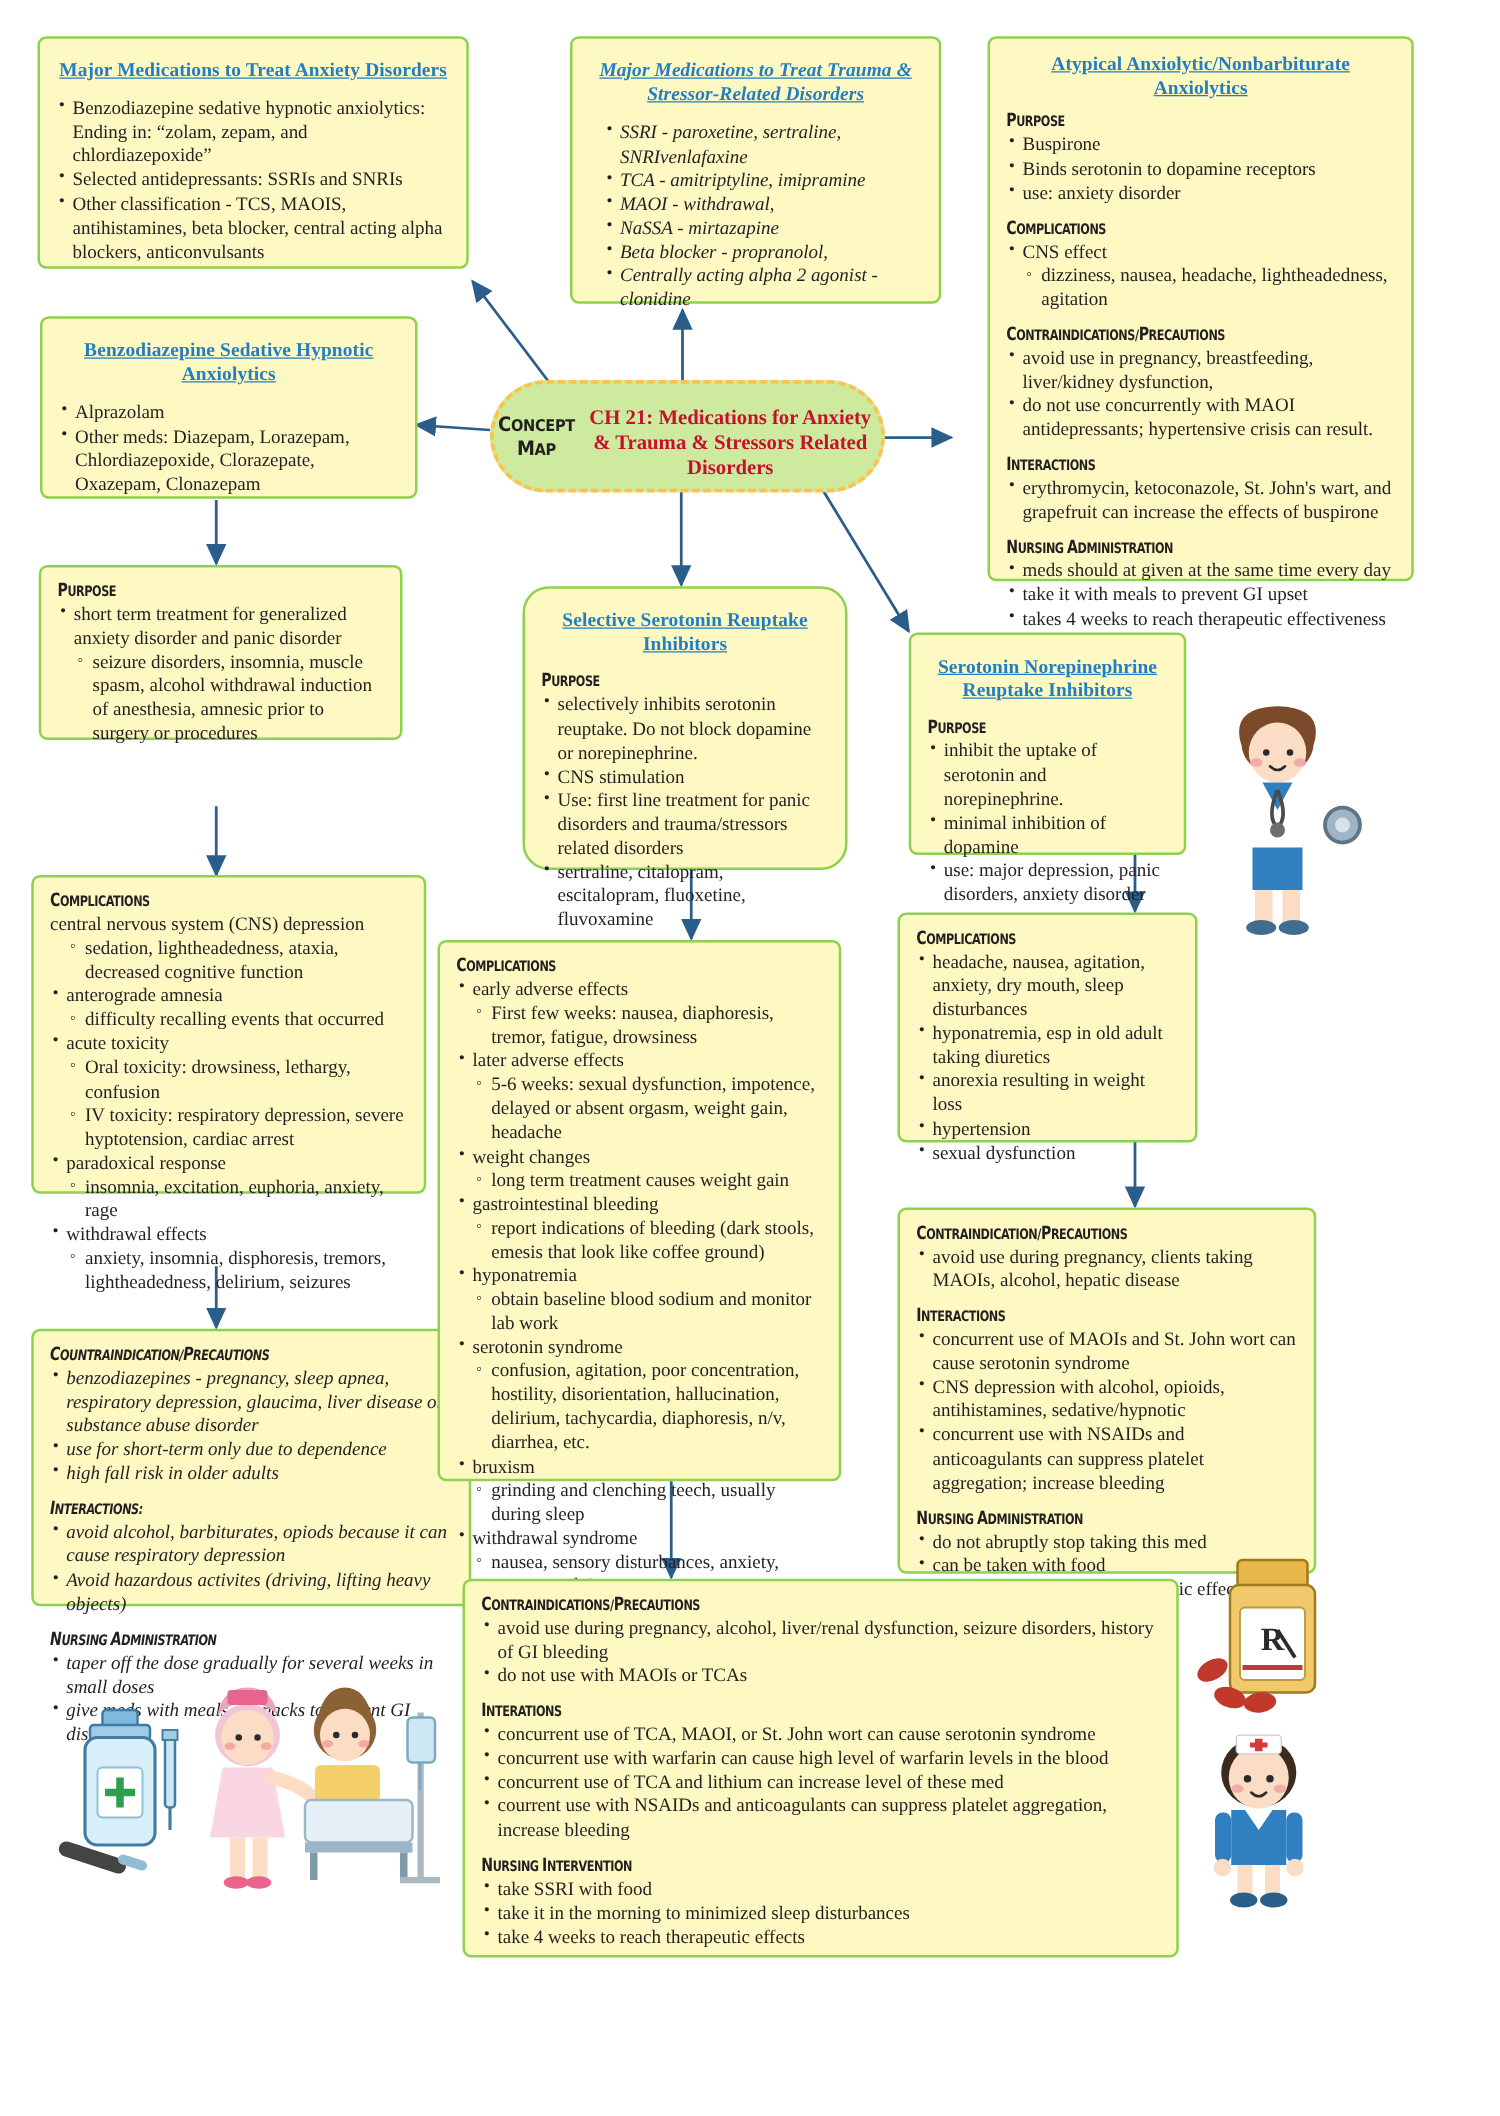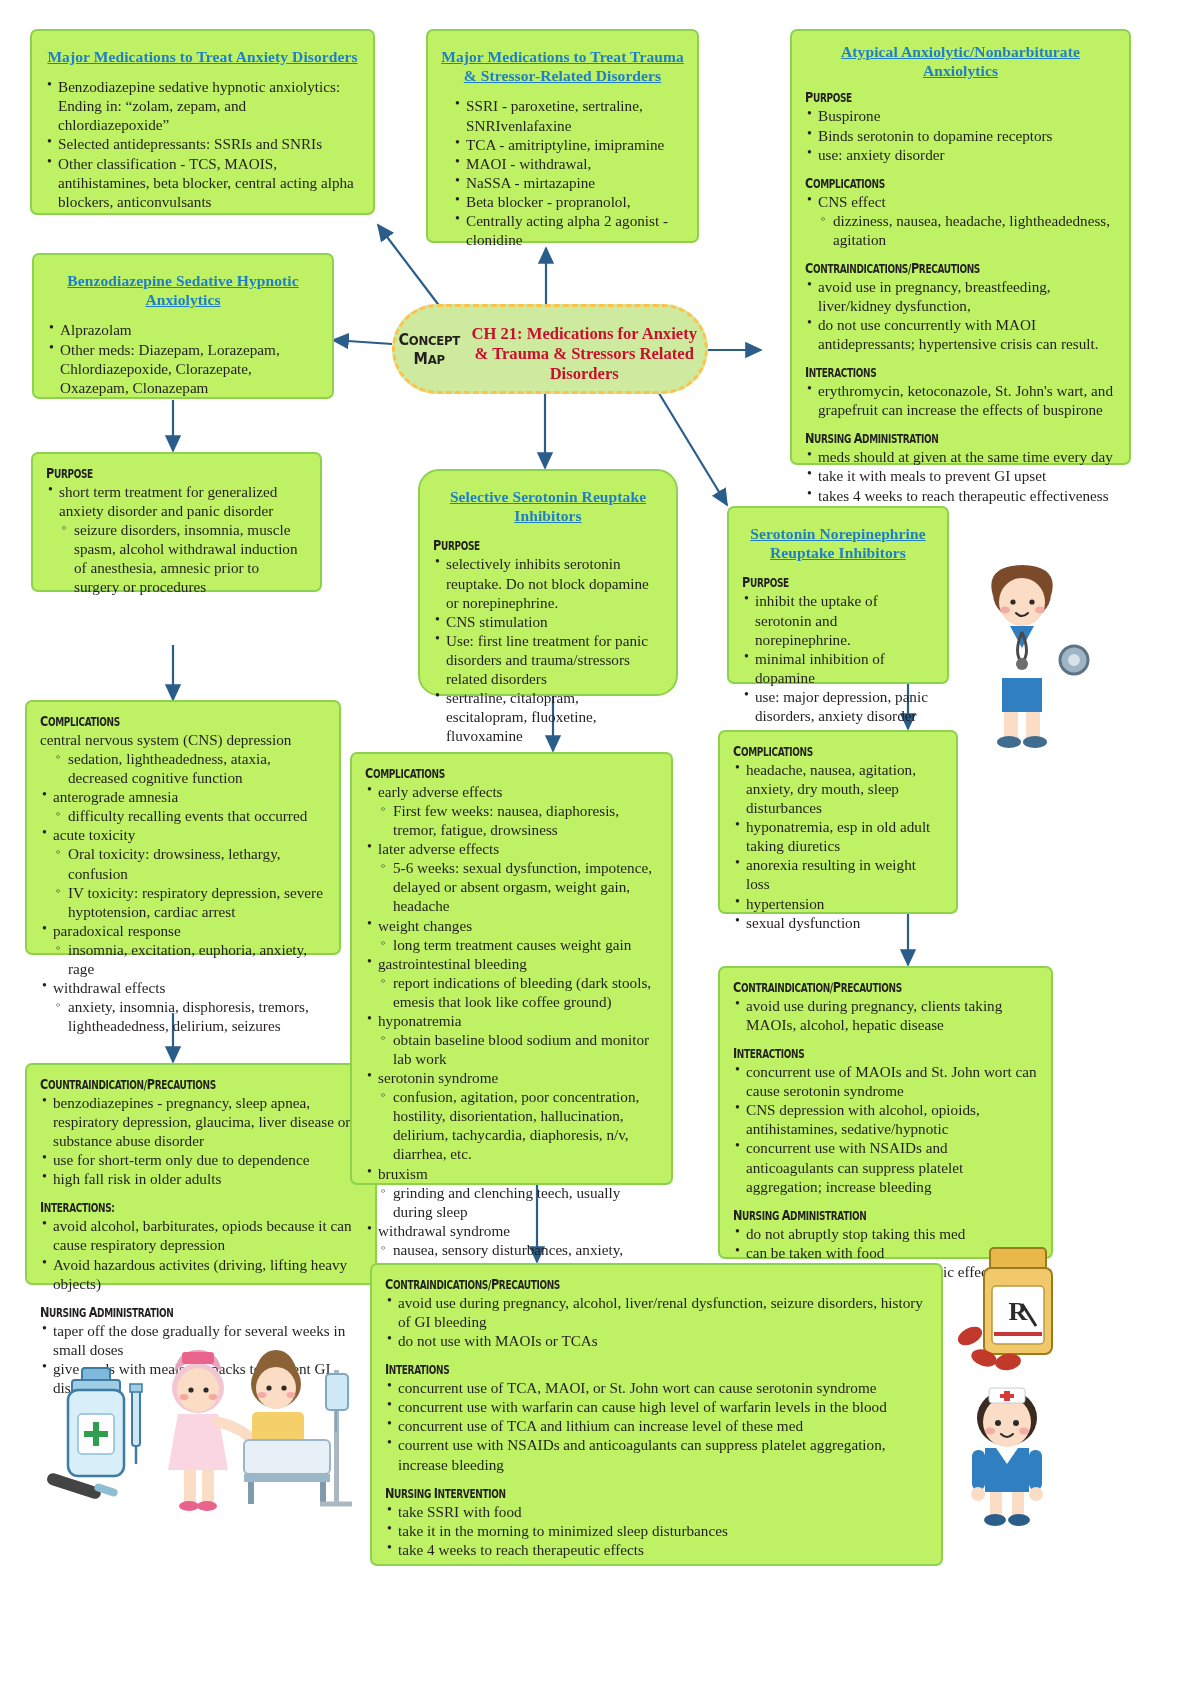--- a/index.html
+++ b/index.html
@@ -3,21 +3,21 @@
 <meta charset="utf-8">
 <style>
   html,body{margin:0;padding:0;background:#ffffff;}
   body{width:1200px;height:1693px;position:relative;overflow:hidden;
        font-family:"Liberation Serif",serif;color:#231f20;}
 
   .canvas{position:absolute;inset:0;}
 
   svg.wires{position:absolute;left:0;top:0;width:1200px;height:1693px;overflow:visible;}
 
-  .box{position:absolute;box-sizing:border-box;background:#bef264;
+  .box{position:absolute;box-sizing:border-box;background:#fef9c3;
        border:2.2px solid #8ed14f;border-radius:7px;padding:10px 13px 12px 13px;}
 
   .title{color:#1f7ec4;font-weight:bold;text-decoration:underline;
          text-align:center;font-size:15.5px;line-height:1.24;margin:6px 0 11px 0;
          letter-spacing:.1px;}
 
   .sec{font-family:"DejaVu Sans",sans-serif;font-weight:bold;
        font-size:11.6px;letter-spacing:-0.4px;color:#231f20;
        font-stretch:condensed;margin:10px 0 1px 0;
        transform:scaleX(.86);transform-origin:left center;}
@@ -95,21 +95,21 @@
 
   <div class="box" style="left:30px;top:29px;width:345px;height:186px;">
     <div class="title">Major Medications to Treat Anxiety Disorders</div>
     <ul>
       <li>Benzodiazepine sedative hypnotic anxiolytics: Ending in: “zolam, zepam, and chlordiazepoxide”</li>
       <li>Selected antidepressants: SSRIs and SNRIs</li>
       <li>Other classification - TCS, MAOIS, antihistamines, beta blocker, central acting alpha blockers, anticonvulsants</li>
     </ul>
   </div>
 
-  <div class="box" style="left:426px;top:29px;width:273px;height:214px;">
+  <div class="box" style="left:456px;top:29px;width:297px;height:214px;font-style:italic;">
     <div class="title">Major Medications to Treat Trauma &amp; Stressor-Related Disorders</div>
     <ul style="padding-left:12px;">
       <li>SSRI - paroxetine, sertraline, SNRIvenlafaxine</li>
       <li>TCA - amitriptyline, imipramine</li>
       <li>MAOI - withdrawal,</li>
       <li>NaSSA - mirtazapine</li>
       <li>Beta blocker - propranolol,</li>
       <li>Centrally acting alpha 2 agonist -clonidine</li>
     </ul>
   </div>
@@ -176,21 +176,21 @@
           <li class="l2">Oral toxicity: drowsiness, lethargy, confusion</li>
           <li class="l2">IV toxicity: respiratory depression, severe hyptotension, cardiac arrest</li>
           <li class="">paradoxical response</li>
           <li class="l2">insomnia, excitation, euphoria, anxiety, rage</li>
           <li class="">withdrawal effects</li>
           <li class="l2">anxiety, insomnia, disphoresis, tremors, lightheadedness, delirium, seizures</li>
         </ul>
       </div>
   </div>
 
-  <div class="box" style="left:25px;top:1063px;width:352px;height:222px;">
+  <div class="box" style="left:25px;top:1063px;width:352px;height:222px;font-style:italic;">
     <div>
         <div class="sec"><span class="cap">C</span>OUNTRAINDICATION/<span class="cap">P</span>RECAUTIONS</div>
         <ul>
           <li class="">benzodiazepines - pregnancy, sleep apnea, respiratory depression, glaucima, liver disease or substance abuse disorder</li>
           <li class="">use for short-term only due to dependence</li>
           <li class="">high fall risk in older adults</li>
         </ul>
         <div class="sec"><span class="cap">I</span>NTERACTIONS:</div>
         <ul>
           <li class="">avoid alcohol, barbiturates, opiods because it can cause respiratory depression</li>

